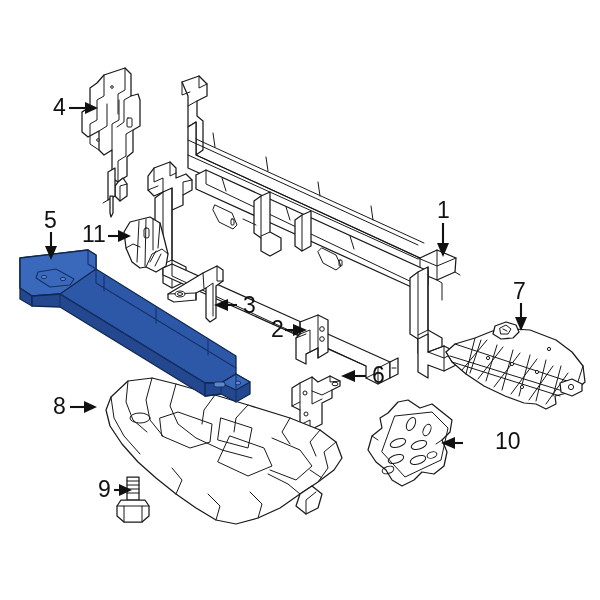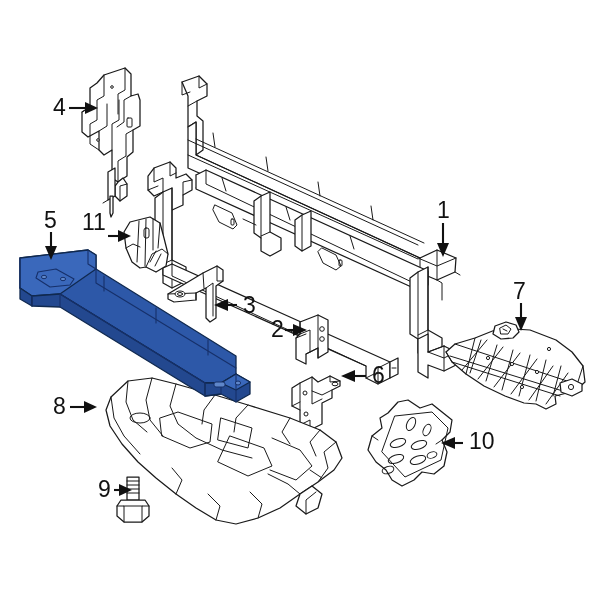--- a/index.html
+++ b/index.html
@@ -451,17 +451,17 @@
   <div class="callout-num" style="left:44px; top:209px;">5</div>
 
   <div class="callout-num" style="left:372px; top:364px;">6</div>
 
   <div class="callout-num" style="left:513px; top:280px;">7</div>
 
   <div class="callout-num" style="left:53px; top:395px;">8</div>
 
   <div class="callout-num" style="left:98px; top:478px;">9</div>
 
-  <div class="callout-num" style="left:469px; top:430px;text-align:right;">10</div>
-
-  <div class="callout-num" style="left:82px; top:211px;">11</div>
+  <div class="callout-num" style="left:495px; top:430px;text-align:right;">10</div>
+
+  <div class="callout-num" style="left:82px; top:223px;">11</div>
 
 </div>
 
 </body></html>

